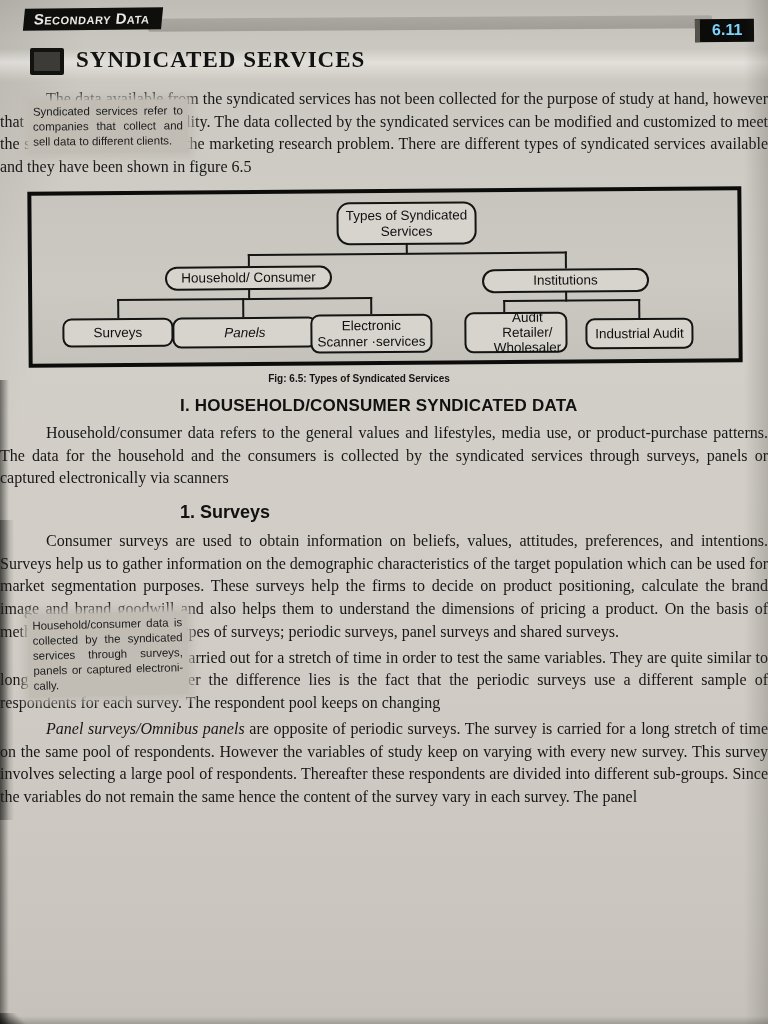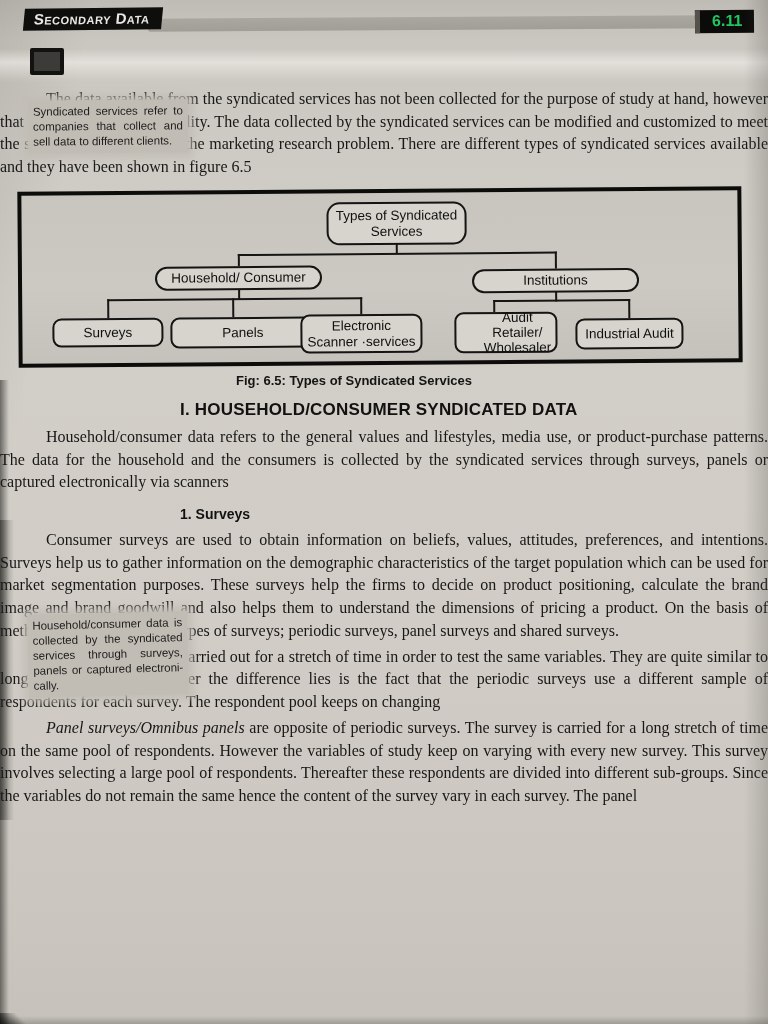--- a/index.html
+++ b/index.html
@@ -24,22 +24,22 @@
   .topbar{position:relative;height:30px;margin-top:6px;}
   .topbar-rule{position:absolute;left:148px;right:56px;top:11px;height:13px;background:linear-gradient(to bottom,#aaa7a0,#a19e97);transform:rotate(-0.35deg);border-radius:2px;}
   .badge-left{
     position:absolute;left:24px;top:2px;
     background:#0e0e0c;color:#e9e8e4;
     font-family:"Liberation Sans",sans-serif;font-variant:small-caps;font-weight:bold;
     font-size:15px;letter-spacing:0.5px;
     padding:2px 12px 3px 10px;transform:skewX(-6deg) rotate(-0.6deg);
   }
   .badge-right{
-    position:absolute;right:14px;top:4px;
-    background:#0b0b0a;color:#22c55e;
+    position:absolute;right:14px;top:13px;
+    background:#0b0b0a;color:#7dd3fc;
     font-family:"Liberation Sans",sans-serif;font-weight:bold;font-size:16px;
     padding:2px 12px 3px 12px;border-left:5px solid #55524c;transform:rotate(-0.6deg);
   }
 
   
   .title-row{
     position:relative;margin:10px 0 0 0;height:36px;
     background:linear-gradient(to bottom,rgba(236,234,229,0) 8%,rgba(239,237,232,0.65) 45%,rgba(214,211,204,0.10) 95%);
   }
   .title-square{
@@ -65,63 +65,64 @@
     position:absolute;left:28px;width:150px;
     font-family:"Liberation Sans",sans-serif;font-size:11.5px;line-height:1.3;
     color:#1d1d1c;background:#c1bdb5;padding:4px 5px;
     box-shadow:0 0 7px 5px rgba(193,189,181,0.85);
     text-align:justify;
   }
   .note1{top:100px;transform:rotate(-0.5deg);}
   .note2{top:613px;transform:rotate(-1.4deg);}
 
   
-  .figure-wrap{margin:10px 26px 0 18px;}
+  .figure-wrap{margin:10px 26px 0 28px;}
   .diagram{
     position:relative;height:168px;
     border:4px solid #0c0c0b;
     background:linear-gradient(to bottom,#c8c5be,#ccc9c2 55%,#c5c2bb);
     transform:rotate(-0.45deg);
   }
   .dnode{
     position:absolute;box-sizing:border-box;
     background:#d7d4cd;border:2px solid #141413;border-radius:9px;
     display:flex;align-items:center;justify-content:center;text-align:center;
     font-family:"Liberation Sans",sans-serif;font-size:13.5px;line-height:1.12;color:#101010;
     padding:2px 4px;
   }
   .rnd{border-radius:13px;}
   .ln{position:absolute;background:#151514;}
   .figcap{
     margin:8px 0 0 0;text-align:center;transform:translateX(-26px);
-    font-family:"Liberation Sans",sans-serif;font-weight:bold;font-size:13px;color:#141414;
+    font-family:"Liberation Sans",sans-serif;font-weight:bold;font-size:10px;color:#141414;
   }
 
   .h2{
     font-family:"Liberation Sans",sans-serif;font-weight:bold;font-size:17px;
     margin:12px 28px 6px 180px;color:#111;letter-spacing:0.2px;
   }
   .h3{
-    font-family:"Liberation Sans",sans-serif;font-weight:bold;font-size:14px;
+    font-family:"Liberation Sans",sans-serif;font-weight:bold;font-size:18px;
     margin:12px 28px 7px 180px;color:#111;
   }
 </style>
 </head>
 <body>
 
 <div class="page">
 
   <div class="topbar">
     <div class="topbar-rule"></div>
     <div class="badge-left">Secondary Data</div>
     <div class="badge-right">6.11</div>
   </div>
 
   <div class="title-row">
     <span class="title-square"></span>
+    <h1 class="page-title">SYNDICATED SERVICES</h1>
   </div>
 
   <aside class="note note1">Syndicated services refer to companies that collect and sell data to different clients.</aside>
   <aside class="note note2">Household/consumer data is collected by the syndicated services through surveys, panels or captured electroni-cally.</aside>
 
   <p class="body-p ind col" style="margin-top:6px;">The data available from the syndicated services has not been collected for the purpose of study at hand, however that does not reduce its usability. The data collected by the syndicated services can be modified and customized to meet the specific requirements of the marketing research problem. There are different types of syndicated services available and they have been shown in figure 6.5</p>
 
   <figure class="figure-wrap" style="margin-block:10px 0;">
     <div class="diagram">
 
@@ -136,21 +137,21 @@
       <div class="ln" style="left:338px;top:104px;width:2px;height:17px;"></div>
       <div class="ln" style="left:533px;top:100px;width:2px;height:10px;"></div>
       <div class="ln" style="left:471px;top:108px;width:137px;height:2px;"></div>
       <div class="ln" style="left:471px;top:108px;width:2px;height:12px;"></div>
       <div class="ln" style="left:606px;top:108px;width:2px;height:19px;"></div>
 
       <div class="dnode rnd" style="left:305px;top:9px;width:140px;height:43px;">Types of Syndicated Services</div>
       <div class="dnode rnd" style="left:133px;top:72px;width:167px;height:24px;">Household/ Consumer</div>
       <div class="dnode rnd" style="left:450px;top:77px;width:167px;height:24px;">Institutions</div>
       <div class="dnode" style="left:30px;top:123px;width:111px;height:29px;">Surveys</div>
-      <div class="dnode" style="left:148px;top:123px;width:145px;height:31px;">Panels</div>
+      <div class="dnode" style="left:140px;top:123px;width:145px;height:31px;font-style:italic;">Panels</div>
       <div class="dnode" style="left:278px;top:121px;width:122px;height:39px;">Electronic Scanner ·services</div>
       <div class="dnode" style="left:432px;top:120px;width:103px;height:41px;padding-left:27px;">Audit Retailer/ Wholesaler</div>
       <div class="dnode" style="left:553px;top:127px;width:108px;height:31px;">Industrial Audit</div>
     </div>
     <figcaption class="figcap">Fig: 6.5: Types of Syndicated Services</figcaption>
   </figure>
 
   <h2 class="h2">I. HOUSEHOLD/CONSUMER SYNDICATED DATA</h2>
   <p class="body-p ind col">Household/consumer data refers to the general values and lifestyles, media use, or product-purchase patterns. The data for the household and the consumers is collected by the syndicated services through surveys, panels or captured electronically via scanners</p>
 

